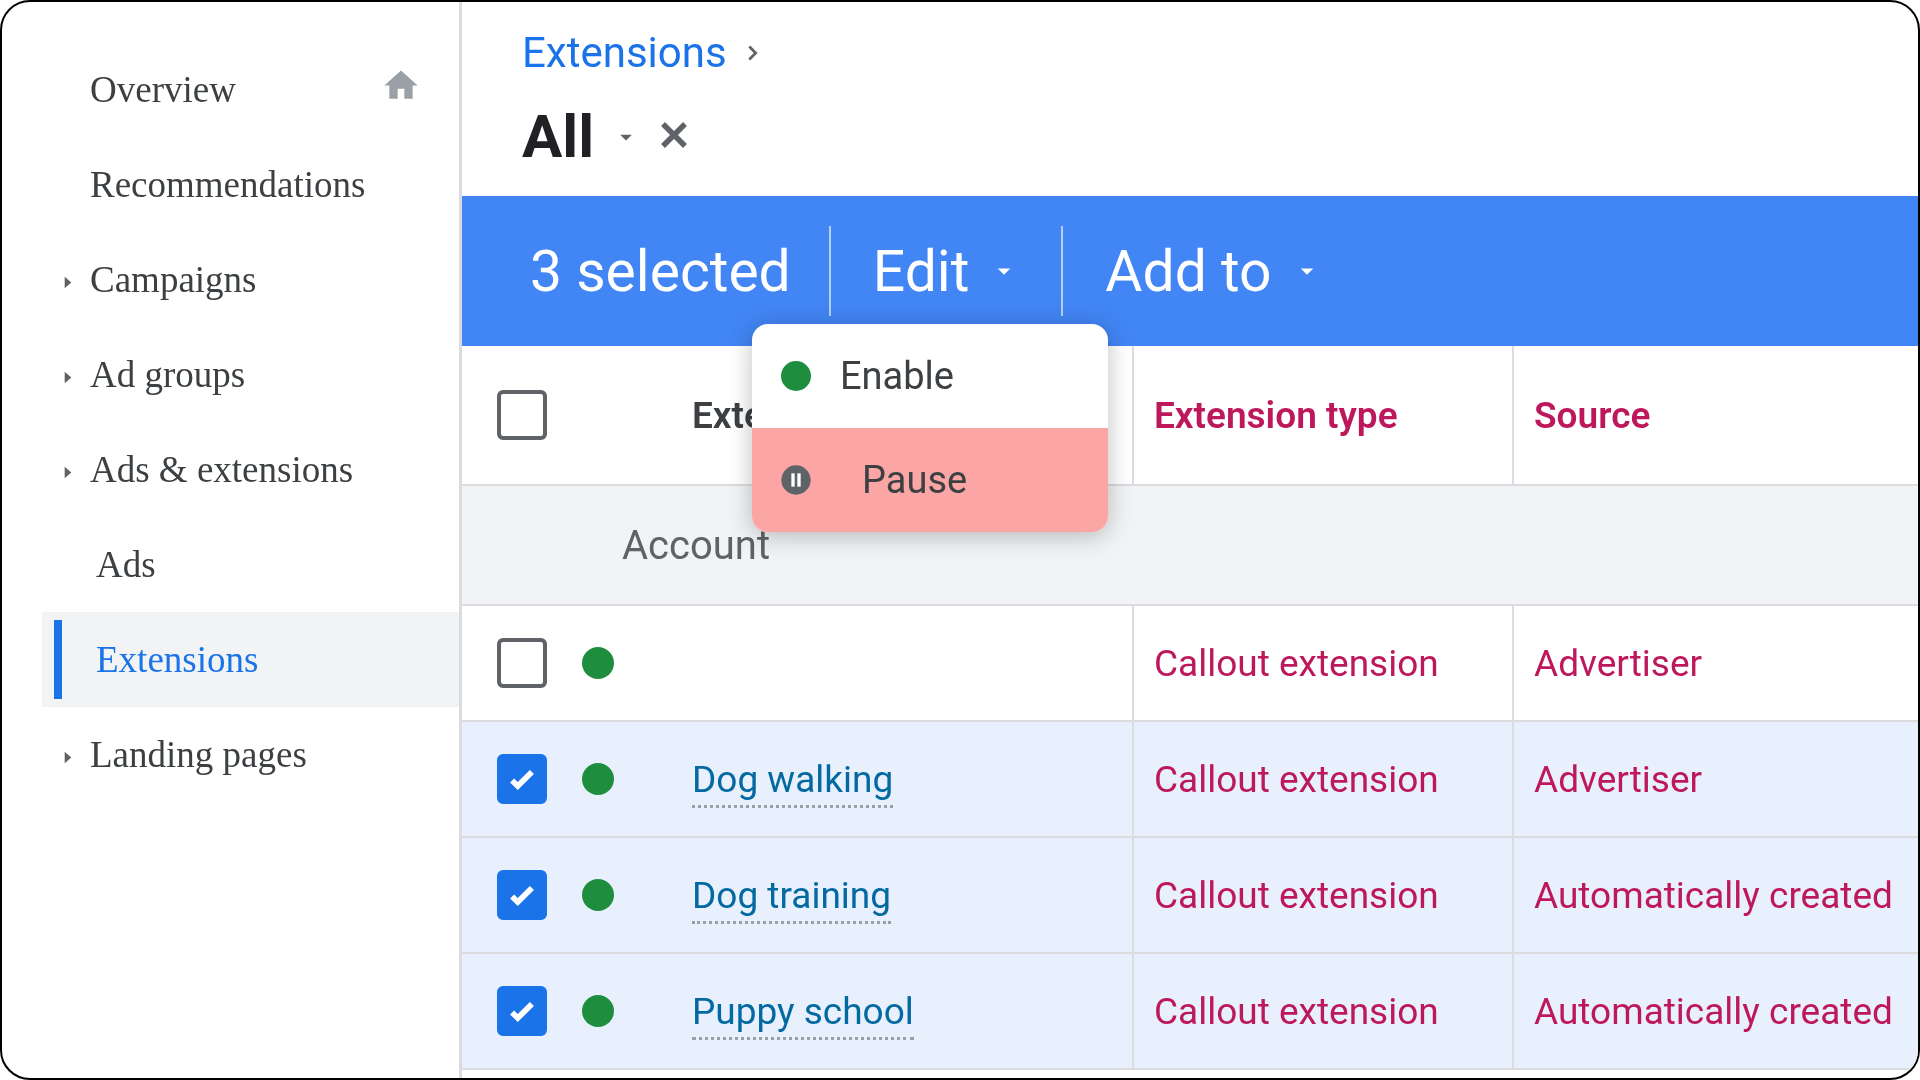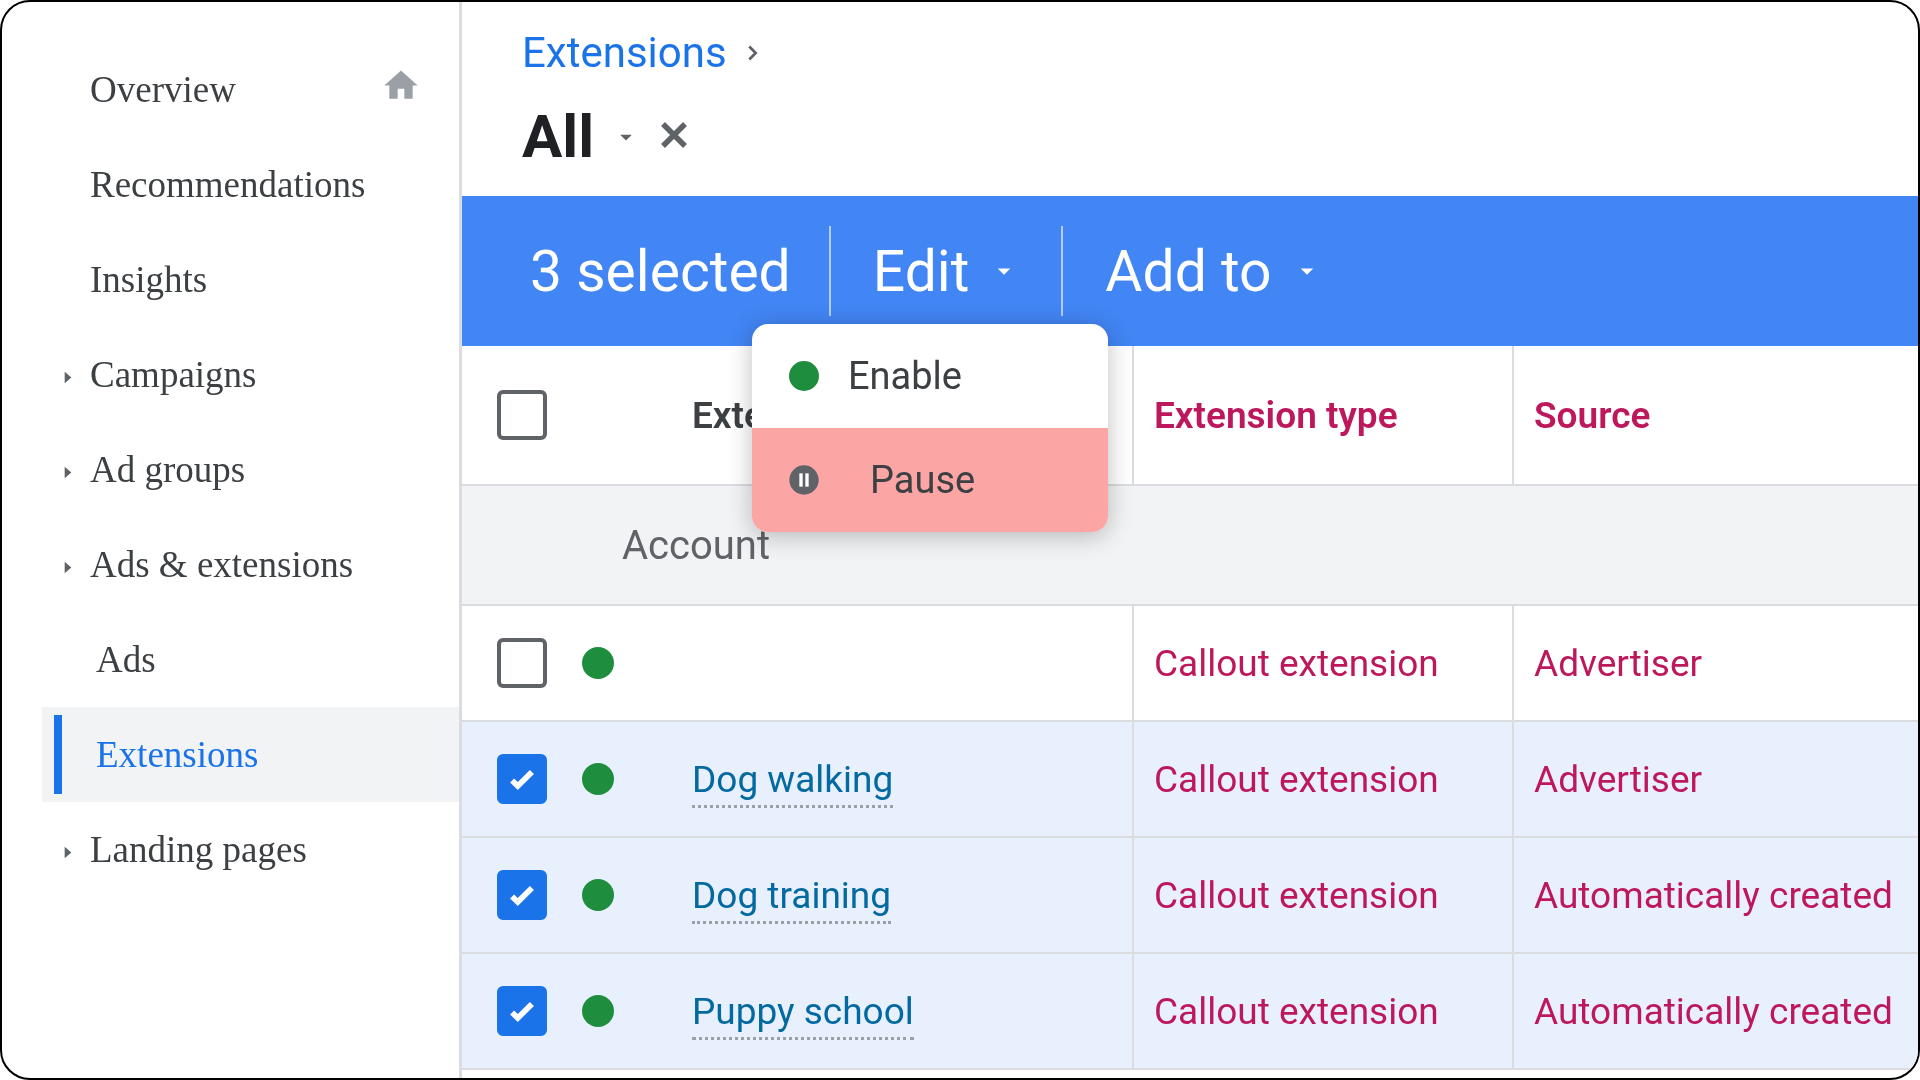--- a/index.html
+++ b/index.html
@@ -214,21 +214,21 @@
     background: #fff;
     border-radius: 16px;
     box-shadow: 0 4px 24px rgba(0,0,0,0.25);
     overflow: hidden;
     z-index: 100;
   }
   .dropdown-item {
     display: flex;
     align-items: center;
     gap: 26px;
-    padding: 30px 34px;
+    padding: 30px 26px;
     font-size: 38px;
     color: #3c4043;
     cursor: pointer;
   }
   .dropdown-item.hover {
     background: #fca5a5;
     gap: 48px;
   }
   .dd-icon { flex: 0 0 36px; display:flex; align-items:center; justify-content:center; }
 </style>
@@ -241,23 +241,20 @@
     <div class="sidebar-item">
       <span>Overview</span>
       <span class="home-icon-wrap">
         <svg width="40" height="40" viewBox="0 0 24 24" fill="#9aa0a6">
             <path d="M10 20v-6h4v6h5v-8h3L12 3 2 12h3v8z"></path>
           </svg>
       </span>
     </div>
     <div class="sidebar-item">
       <span>Recommendations</span>
-    </div>
-    <div class="sidebar-item">
-      <span>Insights</span>
     </div>
     <div class="sidebar-item">
       <span class="chevron">
         <svg width="20" height="20" viewBox="0 0 24 24" fill="#5f6368">
             <path d="M8 5l8 7-8 7z"></path>
           </svg>
       </span>
       <span>Campaigns</span>
     </div>
     <div class="sidebar-item">

